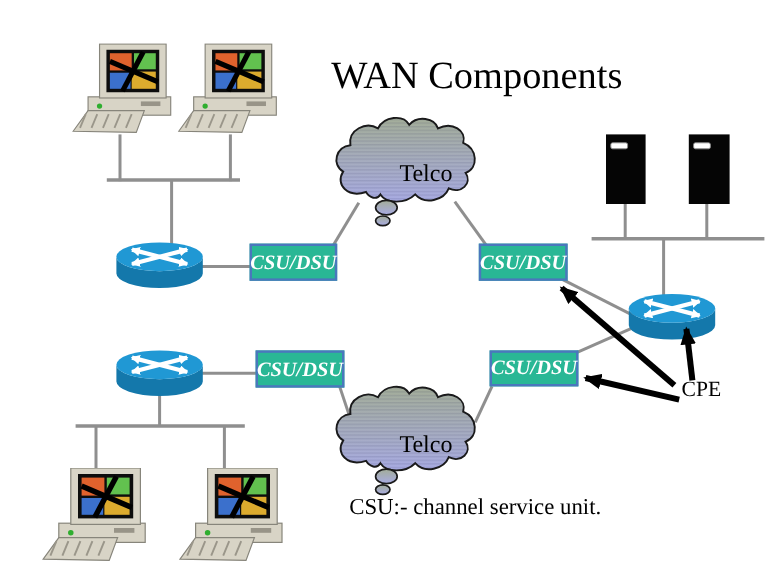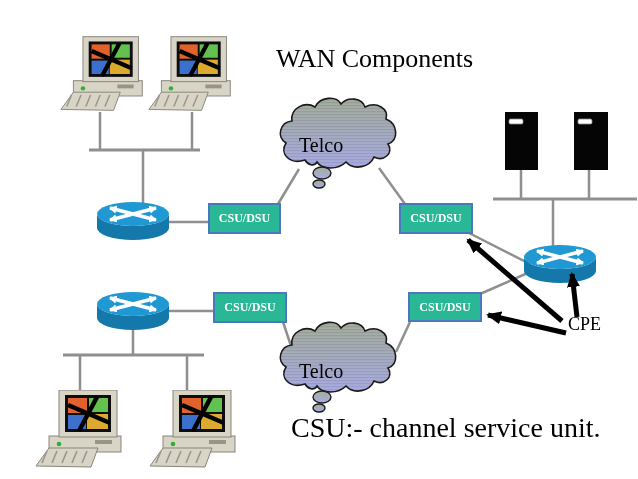--- a/index.html
+++ b/index.html
@@ -3,33 +3,33 @@
 <meta charset="utf-8">
 <style>
   html,body{margin:0;padding:0;background:#fff;}
   .stage{
     position:relative;width:638px;height:479px;
     background:var(--background,#fff);overflow:hidden;
     font-family:"Liberation Serif",serif;
   }
   svg.layer{position:absolute;left:0;top:0;}
   .txt{position:absolute;color:var(--text,#000);white-space:nowrap;}
-  #title{left:276px;top:44px;font-size:26px;}
-  .telco{width:78px;text-align:left;font-size:20px;}
+  #title{left:276px;top:44px;font-size:32px;}
+  .telco{width:78px;text-align:right;font-size:20px;}
   #telco-top{left:299px;top:134px;}
   #telco-bottom{left:299px;top:360px;}
   #cpe{left:568px;top:314px;font-size:18px;}
-  .caption{font-size:28px;}
+  .caption{font-size:19px;}
   #caption-csu{left:291px;top:412px;}
   #caption-cpe{left:291px;top:449px;}
   .csu{
     position:absolute;display:flex;align-items:center;justify-content:center;
     background:var(--box-fill,#29b795);border:2px solid var(--box-border,#4a77bd);
-    color:var(--box-text,#fff);font-weight:bold;font-size:12px;
-    font-family:"Liberation Serif",serif;box-sizing:border-box;
+    color:var(--box-text,#fff);font-weight:bold;font-size:17px;
+    font-family:"Liberation Serif",serif;box-sizing:border-box;font-style:italic;
   }
   #csu-box-1{left:208px;top:203px;width:73px;height:31px;}
   #csu-box-2{left:399px;top:203px;width:74px;height:31px;}
   #csu-box-3{left:213px;top:292px;width:74px;height:31px;}
   #csu-box-4{left:408px;top:292px;width:74px;height:30px;}
   .gline{stroke:var(--line,#8f8f8f);stroke-width:2.5;}
   .bus{stroke:var(--line,#8f8f8f);stroke-width:3;}
   .barrow{stroke:var(--arrow,#000);stroke-width:5;}
 </style>
 </head>

